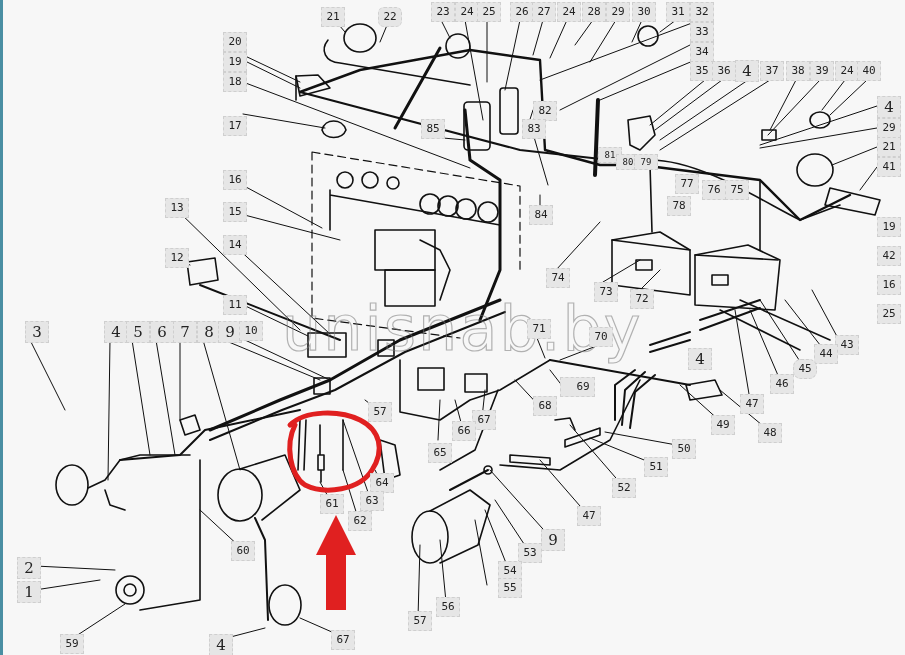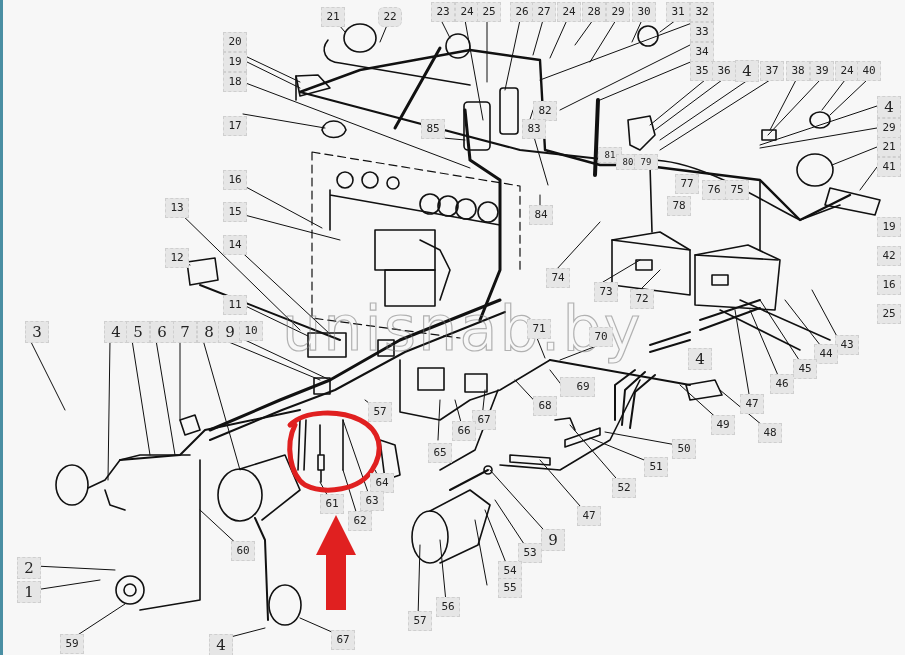--- a/index.html
+++ b/index.html
@@ -215,21 +215,21 @@
       <div class="lbl big" style="left: 126px; top: 321px;">5</div>
       <div class="lbl big" style="left: 150px; top: 321px;">6</div>
       <div class="lbl big" style="left: 173px; top: 321px;">7</div>
       <div class="lbl big" style="left: 197px; top: 321px;">8</div>
       <div class="lbl big" style="left: 218px; top: 321px;">9</div>
       <div class="lbl" style="left: 239px; top: 321px;">10</div>
       <div class="lbl" style="left: 527px; top: 319px;">71</div>
       <div class="lbl" style="left: 589px; top: 327px;">70</div>
       <div class="lbl" style="left: 835px; top: 335px;">43</div>
       <div class="lbl" style="left: 814px; top: 344px;">44</div>
-      <div class="lbl" style="left: 793px; top: 359px;">45</div>
+      <div class="lbl" style="left: 793px; top: 359px; border-radius: 8px;">45</div>
       <div class="lbl big" style="left: 688px; top: 348px;">4</div>
       <div class="lbl" style="left: 770px; top: 374px;">46</div>
       <div class="lbl" style="left: 560px; top: 377px; padding-left: 14px;">69</div>
       <div class="lbl" style="left: 533px; top: 396px;">68</div>
       <div class="lbl" style="left: 740px; top: 394px;">47</div>
       <div class="lbl" style="left: 368px; top: 402px;">57</div>
       <div class="lbl" style="left: 711px; top: 415px;">49</div>
       <div class="lbl" style="left: 472px; top: 410px;">67</div>
       <div class="lbl" style="left: 758px; top: 423px;">48</div>
       <div class="lbl" style="left: 452px; top: 421px;">66</div>

